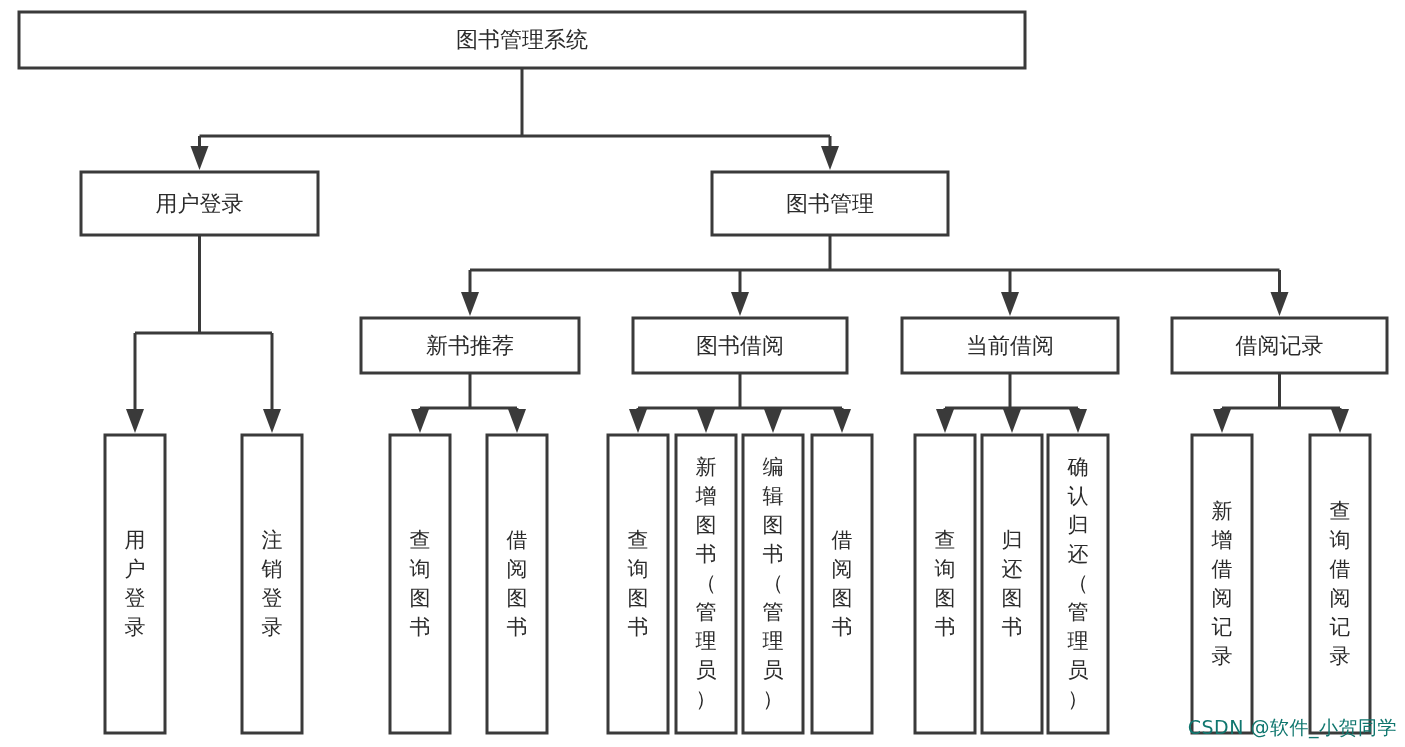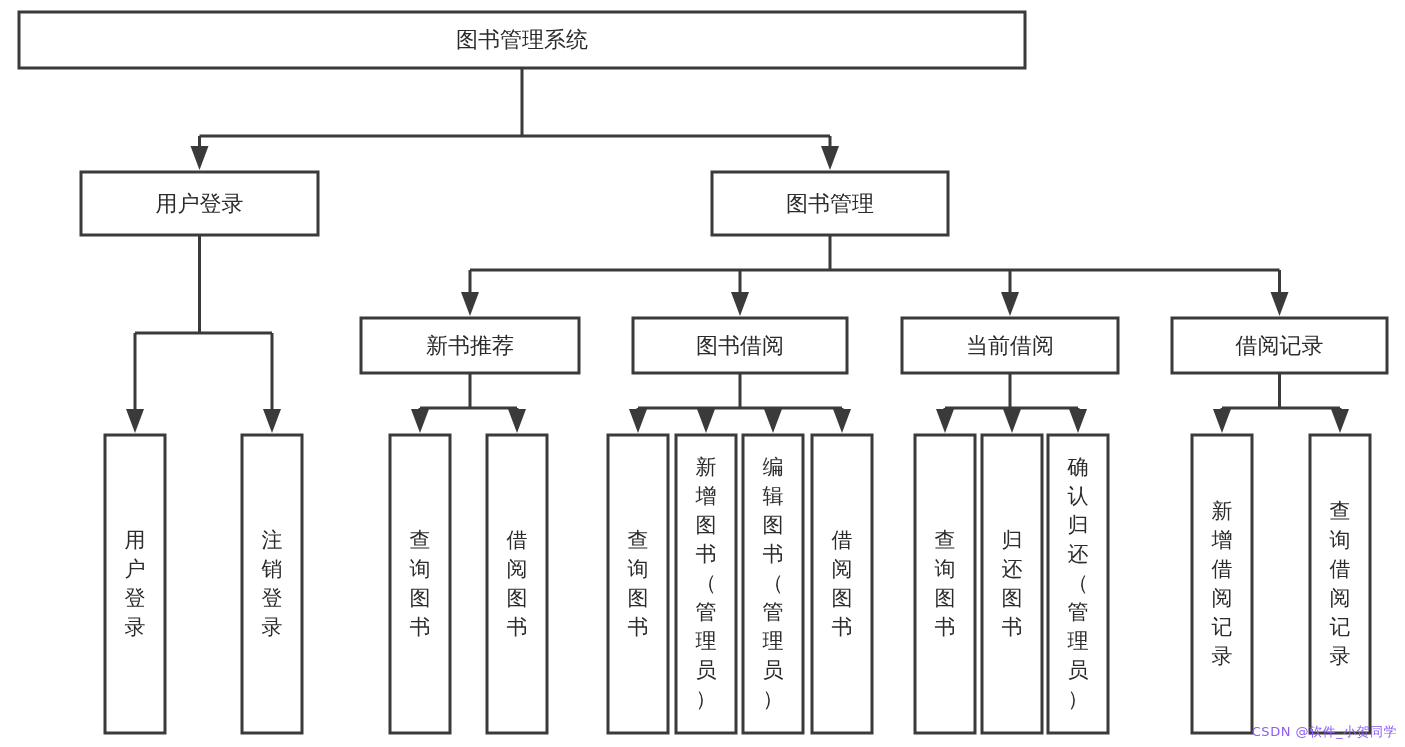--- a/index.html
+++ b/index.html
@@ -51,22 +51,22 @@
   }
   .arrow-head {
     fill: #3a3a3a;
     stroke: none;
   }
   .watermark {
     position: absolute;
     right: 8px;
     bottom: 6px;
     font-family: "DejaVu Sans", "Liberation Sans", sans-serif;
-    font-size: 13px;
-    color: #8b5cf6;
+    font-size: 19px;
+    color: #0f766e;
     letter-spacing: 0.5px;
     white-space: nowrap;
     pointer-events: none;
     user-select: none;
   }
 </style>
 </head>
 <body>
 
 <div id="diagram-root">

